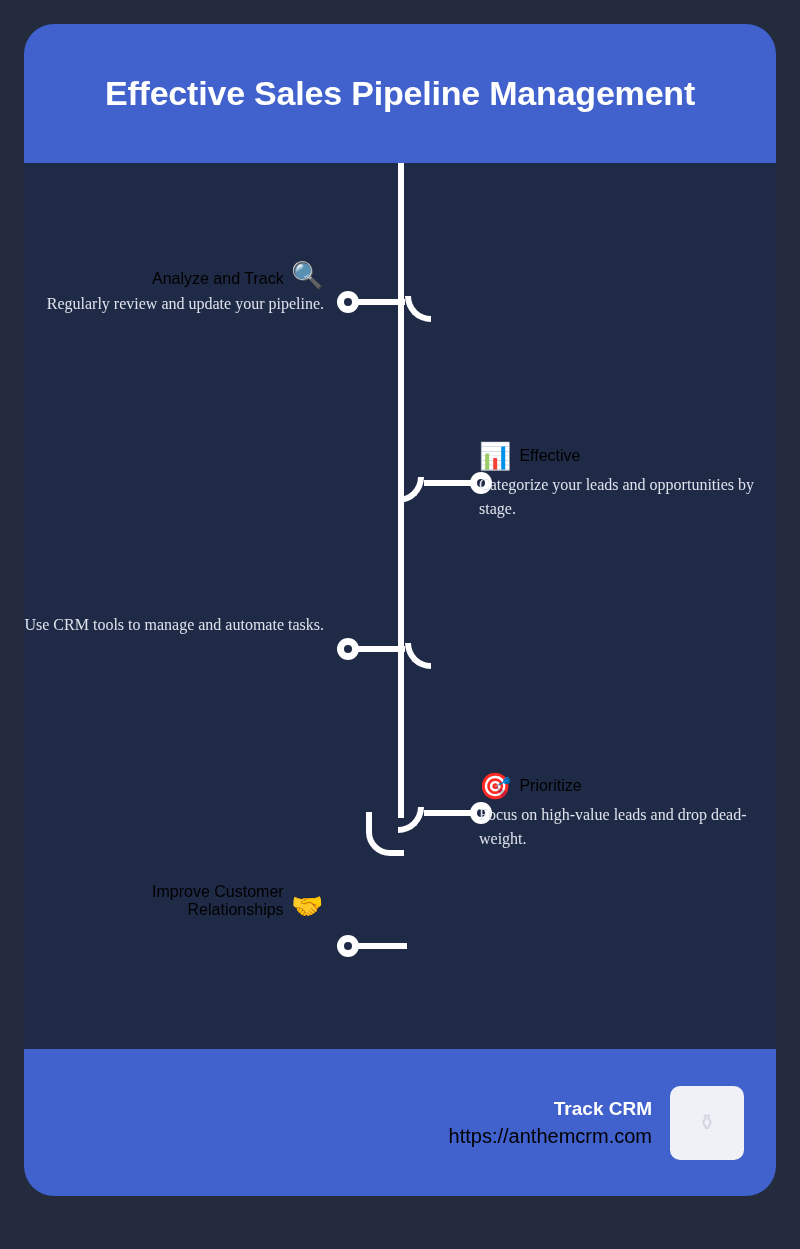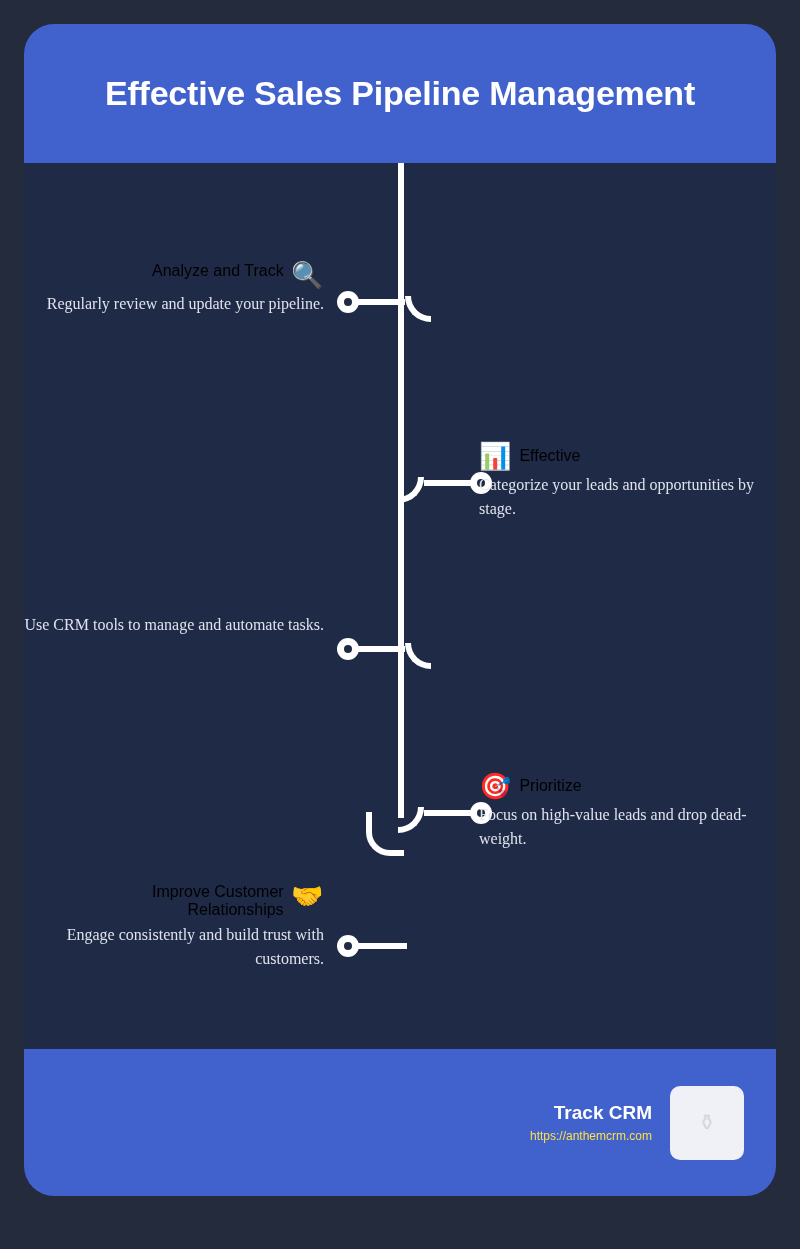--- a/index.html
+++ b/index.html
@@ -131,21 +131,21 @@
     font-family: Liberation Serif, serif;
   }
   .emoji {
     font-size: 26px;
     line-height: 1;
   }
 
   .item-left { text-align: right; }
   .item-left .title-row {
     display: flex;
-    align-items: flex-start;
+    align-items: flex-end;
     justify-content: flex-end;
     gap: 8px;
     margin-left: 28px;
   }
   .item-right { text-align: left; }
   .item-right .title-row {
     display: flex;
     align-items: center;
     justify-content: flex-start;
     gap: 8px;
@@ -165,22 +165,22 @@
     gap: 18px;
     padding-right: 32px;
   }
   .footer-text { text-align: right; }
   .footer-brand {
     color: #ffffff;
     font-size: 19px;
     font-weight: bold;
   }
   .footer-url {
-    color: #fde047;
-    font-size: 12px;
+    color: #000000;
+    font-size: 20px;
     margin-top: 5px;
   }
   .footer-logo {
     width: 74px;
     height: 74px;
     background: #eff1f6;
     border-radius: 10px;
     display: flex;
     align-items: center;
     justify-content: center;
@@ -258,21 +258,20 @@
       <span>Prioritize</span>
     </div>
     <div class="item-desc">Focus on high-value leads and drop dead-weight.</div>
   </div>
 
   <div class="item item-left" style="left:0px; top:859px; width:300px;">
     <div class="title-row">
       <span>Improve Customer Relationships</span>
       <span class="emoji">🤝</span>
     </div>
-    <div class="item-desc">Engage consistently and build trust with customers.</div>
   </div>
 
   <div class="footer">
     <div class="footer-text">
       <div class="footer-brand">Track CRM</div>
       <div class="footer-url">https://anthemcrm.com</div>
     </div>
     <div class="footer-logo">
       <span class="logo-glyph">⚱</span>
     </div>

